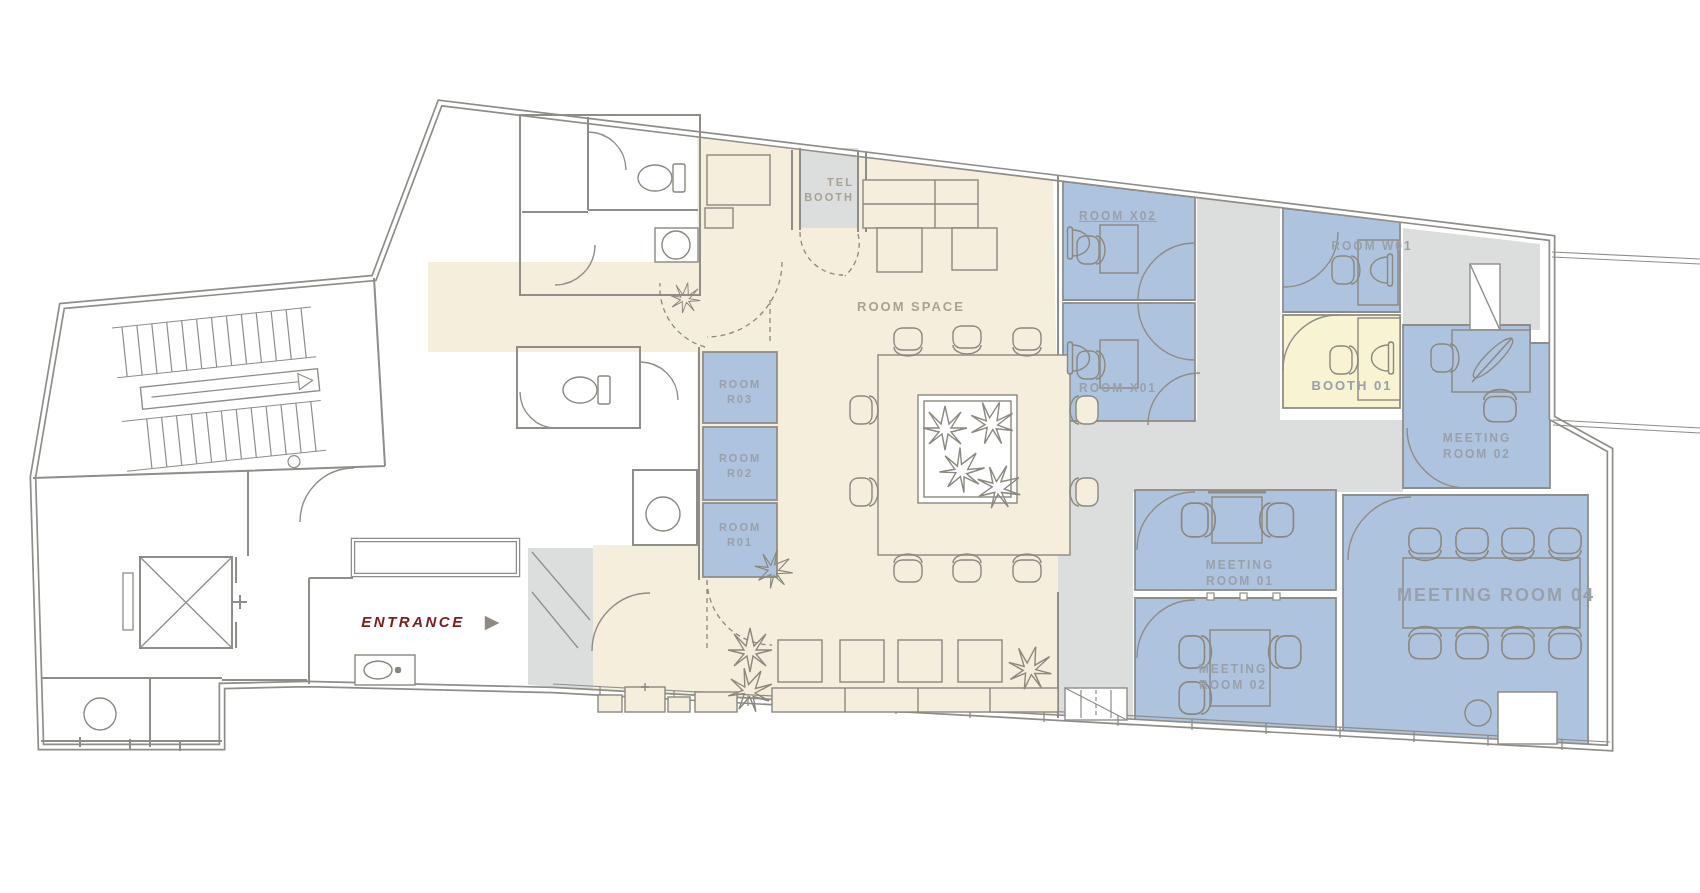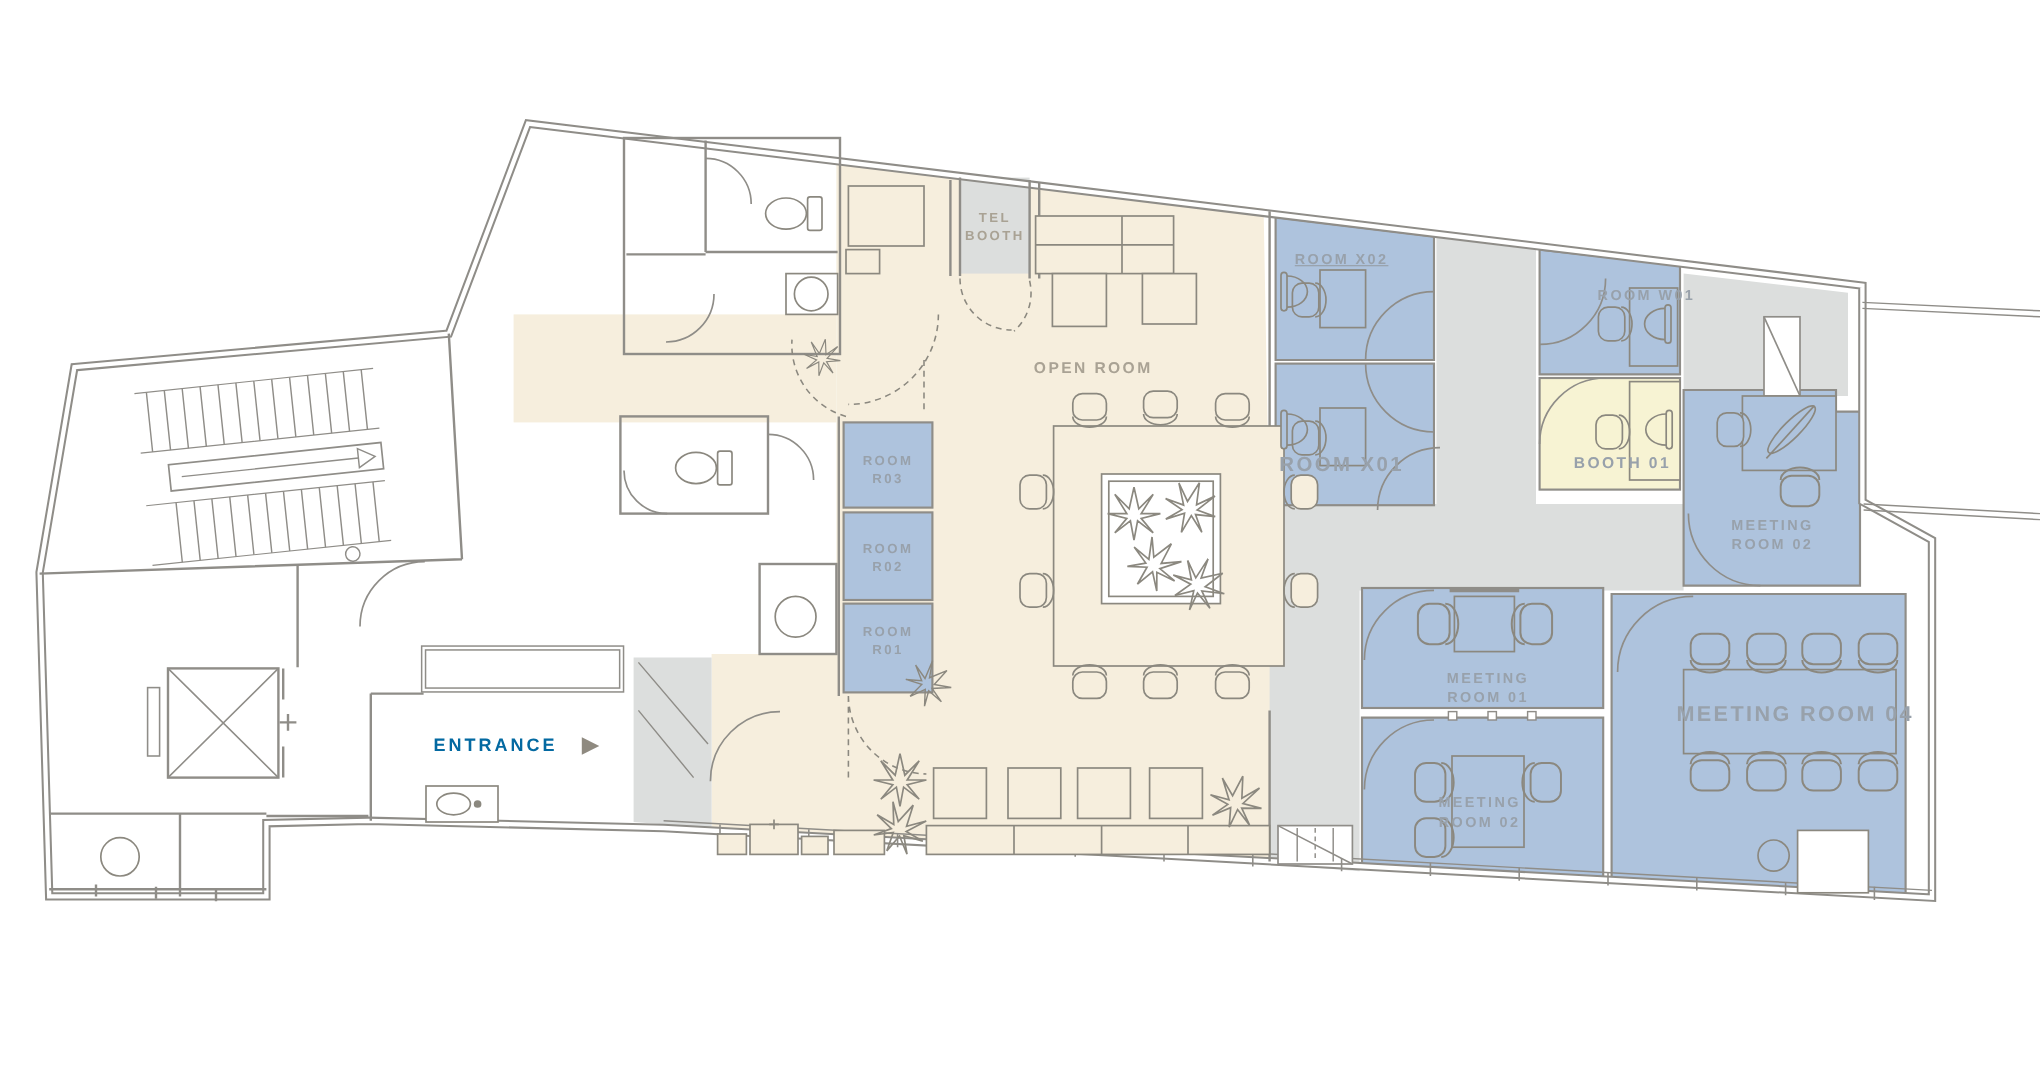--- a/index.html
+++ b/index.html
@@ -2,22 +2,22 @@
 <html><head>
 <meta charset="utf-8">
 <style>
   html,body{margin:0;padding:0;background:#ffffff;}
   #stage{position:relative;width:1700px;height:893px;background:#ffffff;overflow:hidden;
          font-family:"Liberation Sans", sans-serif;}
   #plan-svg{position:absolute;left:0;top:0;}
   #labels{position:absolute;left:0;top:0;width:100%;height:100%;pointer-events:none;}
   .plan-label{position:absolute;transform:translate(-50%,-50%);text-align:center;
      font-weight:bold;letter-spacing:2px;line-height:1.35;color:#98a1ab;white-space:nowrap;}
-  .plan-label.warm{color:#a9a294;}
-  .plan-label.dark{color:#0369a1;letter-spacing:2.5px;}
+  .plan-label.warm{color:#a9a294;text-align:right;}
+  .plan-label.dark{color:#7f1d1d;letter-spacing:2.5px;font-style:italic;}
   .arrow-icon{position:absolute;transform:translate(-50%,-50%);color:#8f8a80;font-size:19px;}
   
   .wall{stroke:#8f8d88;fill:none;}
   .furn{stroke:#8b887f;fill:none;stroke-width:1.4;}
   .dash{stroke:#8b887f;fill:none;stroke-width:1.3;stroke-dasharray:5 4;}
 </style>
 </head>
 <body>
 
 <div id="stage">
@@ -261,26 +261,26 @@
     <circle cx="1478" cy="713" r="13" fill="none"></circle>
   </g>
 </svg>
 
 <div id="labels">
       <div class="plan-label warm" style="left: 829px; top: 190px; font-size: 11px;">
         <div>TEL</div>
         <div>BOOTH</div>
       </div>
       <div class="plan-label warm" style="left: 911px; top: 307px; font-size: 13px;">
-        <div>OPEN ROOM</div>
+        <div>ROOM SPACE</div>
       </div>
       <div class="plan-label " style="left: 1118px; top: 216px; font-size: 12px; text-decoration: underline;">
         <div>ROOM X02</div>
       </div>
-      <div class="plan-label " style="left: 1118px; top: 388px; font-size: 17px;">
+      <div class="plan-label " style="left: 1118px; top: 388px; font-size: 12px;">
         <div>ROOM X01</div>
       </div>
       <div class="plan-label " style="left: 1340px; top: 246px; font-size: 12px; margin-left: 32px;">
         <div>ROOM W01</div>
       </div>
       <div class="plan-label " style="left: 1336px; top: 386px; font-size: 13px; padding-left: 32px;">
         <div>BOOTH 01</div>
       </div>
       <div class="plan-label " style="left: 1477px; top: 446px; font-size: 12px;">
         <div>MEETING</div>

